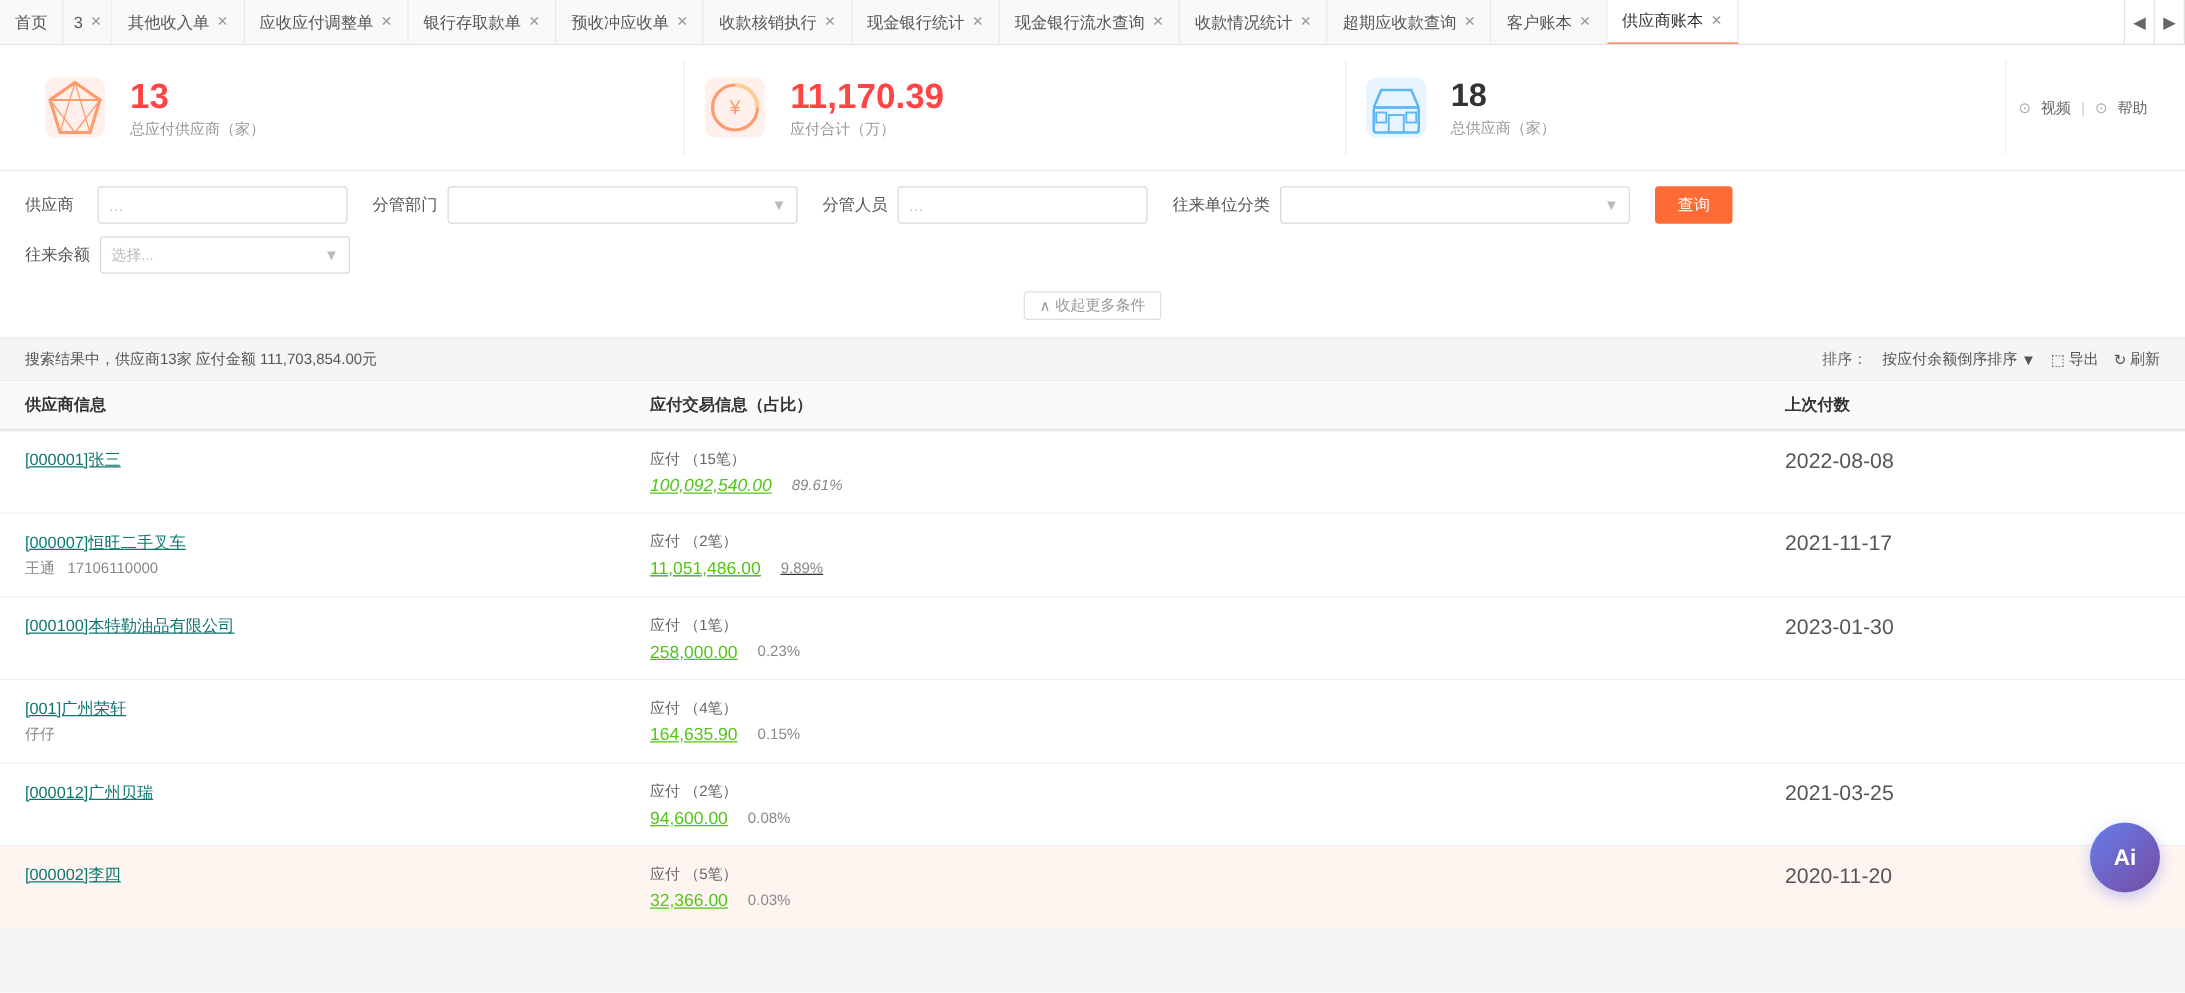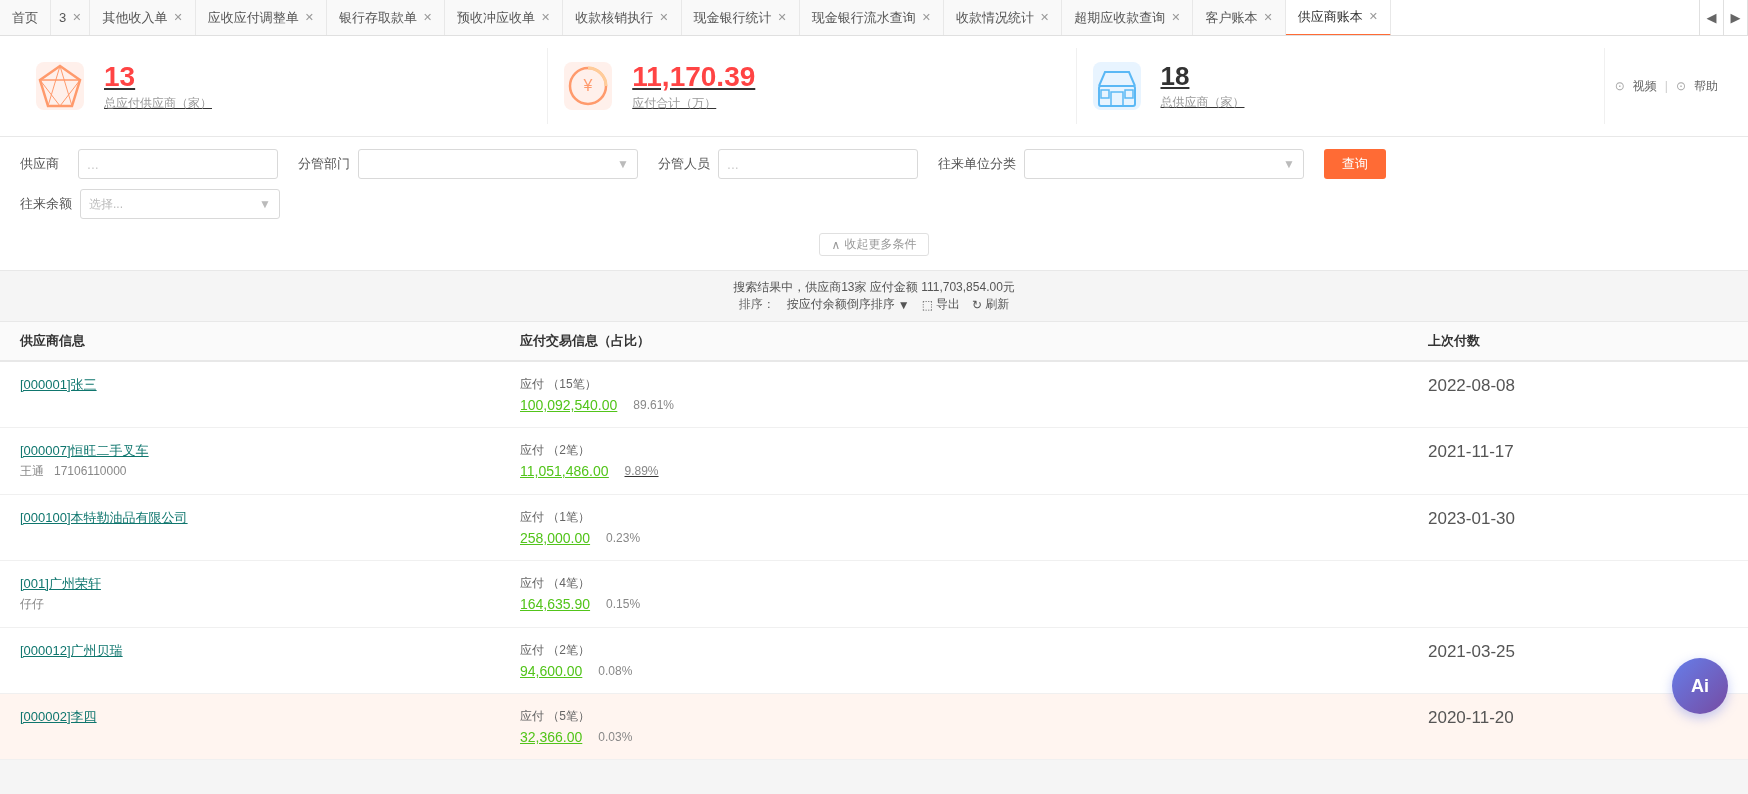--- a/index.html
+++ b/index.html
@@ -58,21 +58,20 @@
       border-bottom: 1px solid #e8e8e8;
       padding: 12px 20px;
       gap: 0;
     }
     .stat-item {
       display: flex;
       align-items: center;
       padding: 8px 40px 8px 10px;
       border-right: 1px solid #f0f0f0;
       flex: 1;
-      text-decoration: underline;
     }
     .stat-item:last-child { border-right: none; }
     .stat-icon {
       width: 60px;
       height: 60px;
       display: flex;
       align-items: center;
       justify-content: center;
       margin-right: 14px;
       flex-shrink: 0;
@@ -194,21 +193,20 @@
     
     .results-bar {
       background: #f5f5f5;
       padding: 8px 20px;
       display: flex;
       align-items: center;
       justify-content: space-between;
       font-size: 12px;
       color: #555;
       border-bottom: 1px solid #e8e8e8;
-      flex-direction: column;
     }
     .results-actions {
       display: flex;
       align-items: center;
       gap: 12px;
     }
     .sort-label { color: #666; }
     .sort-select {
       display: inline-flex;
       align-items: center;
@@ -508,21 +506,21 @@
   </div>
 
   <div class="table-row">
     <div>
       <div>
         <span class="supplier-name">[000001]张三</span>
       </div>
     </div>
     <div>
       <div class="transaction-notes">应付 （15笔）</div>
-      <div style="display:flex; align-items:center; margin-top:4px;">
+      <div style="display:flex; align-items:center; margin-top:4px;font-style:italic;">
         <span class="transaction-amount">100,092,540.00</span>
         <span class="transaction-percent">89.61%</span>
       </div>
     </div>
     <div>
       <span class="last-payment">2022-08-08</span>
     </div>
   </div>
 
   <div class="table-row">

